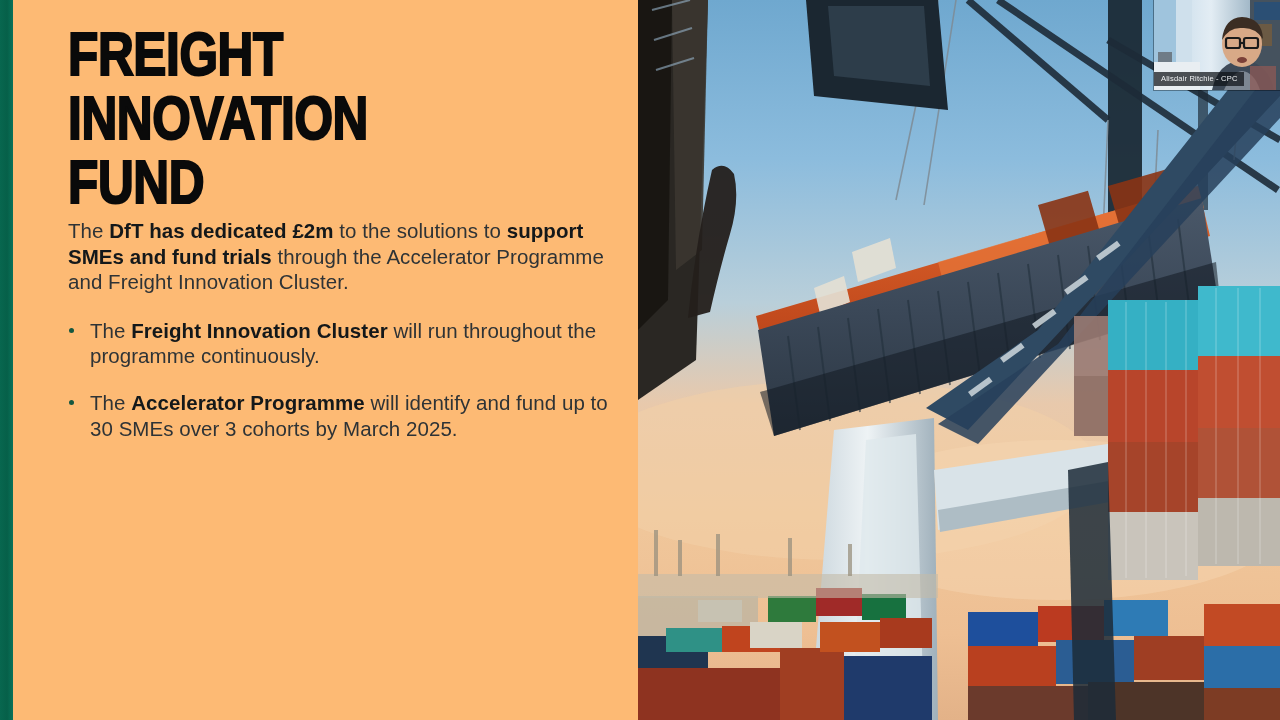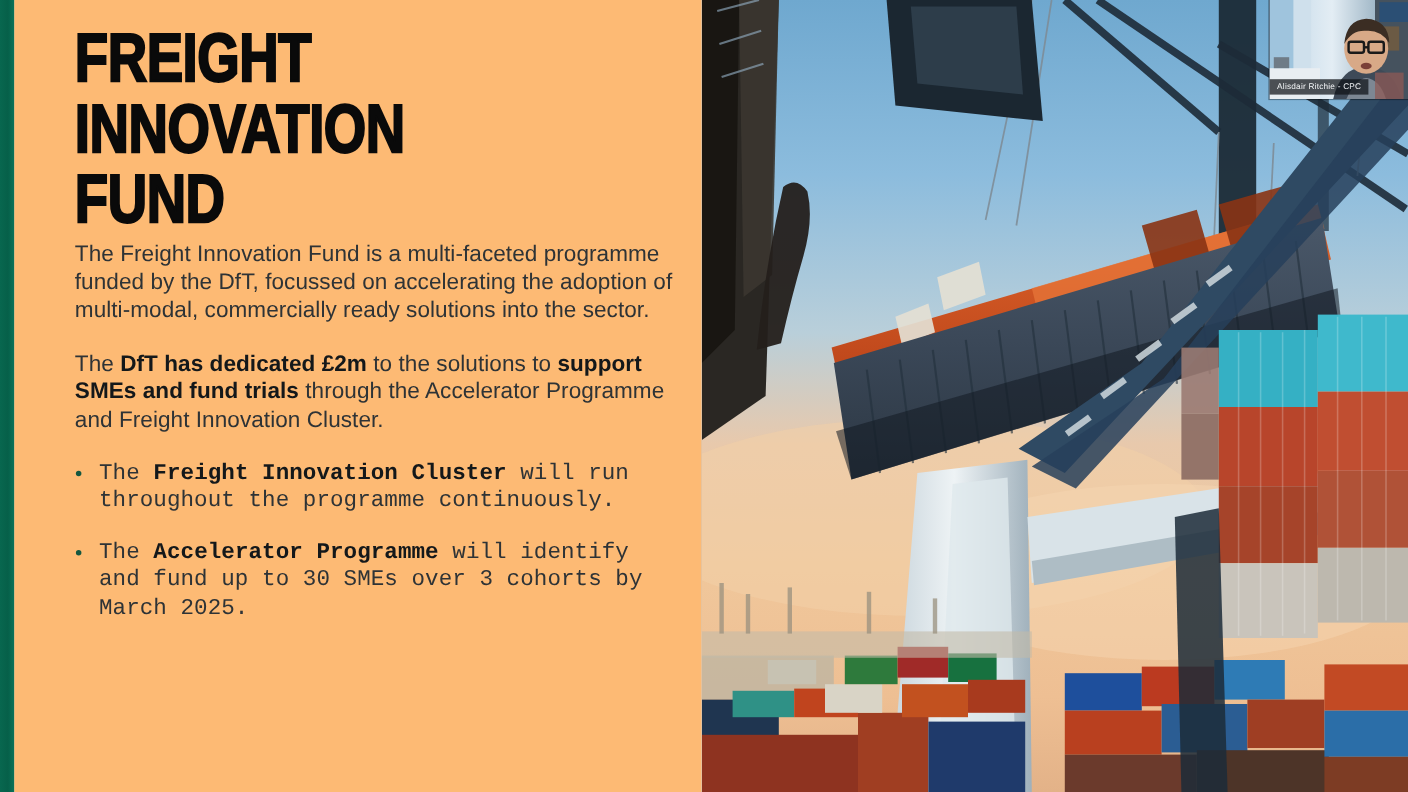--- a/index.html
+++ b/index.html
@@ -63,21 +63,20 @@
 
   .para { margin-bottom:23px; }
   .para:last-child { margin-bottom:0; }
   .para b { font-weight:700; color:#14181a; }
 
   .bullets { margin-top:5px; list-style:none; }
   .bullet {
     position:relative;
     padding-left:22px;
     margin-bottom:21px;
-    font-family:Liberation Mono, monospace;
   }
   .bullet:last-child { margin-bottom:0; }
   .bullet-dot {
     position:absolute;
     left:1px; top:10px;
     width:5px; height:5px;
     border-radius:50%;
     background:#14573f;
   }
   .bullet b { font-weight:700; color:#14181a; }
@@ -123,21 +122,20 @@
   <div class="accent-bar" style="background: rgb(7, 98, 75);">
     <div class="accent-bar-inner"></div>
   </div>
 
   <div class="content">
 
     <div class="title">FREIGHT
 INNOVATION FUND</div>
 
     <div class="body-block">
-      <div class="para"><span>The Freight Innovation Fund is a multi-faceted programme funded by the DfT, focussed on accelerating the adoption of multi-modal, commercially ready solutions into the sector.</span></div>
       <div class="para"><span>The </span><b>DfT has dedicated £2m</b><span> to the solutions to </span><b>support SMEs and fund trials</b><span> through the Accelerator Programme and Freight Innovation Cluster.</span></div>
       <ul class="bullets">
         <li class="bullet">
           <span class="bullet-dot" style="background: rgb(20, 87, 63);"></span>
           <span class="bullet-text"><span>The </span><b>Freight Innovation Cluster</b><span> will run throughout the programme continuously.</span></span>
         </li>
         <li class="bullet">
           <span class="bullet-dot" style="background: rgb(20, 87, 63);"></span>
           <span class="bullet-text"><span>The </span><b>Accelerator Programme</b><span> will identify and fund up to 30 SMEs over 3 cohorts by March 2025.</span></span>
         </li>

